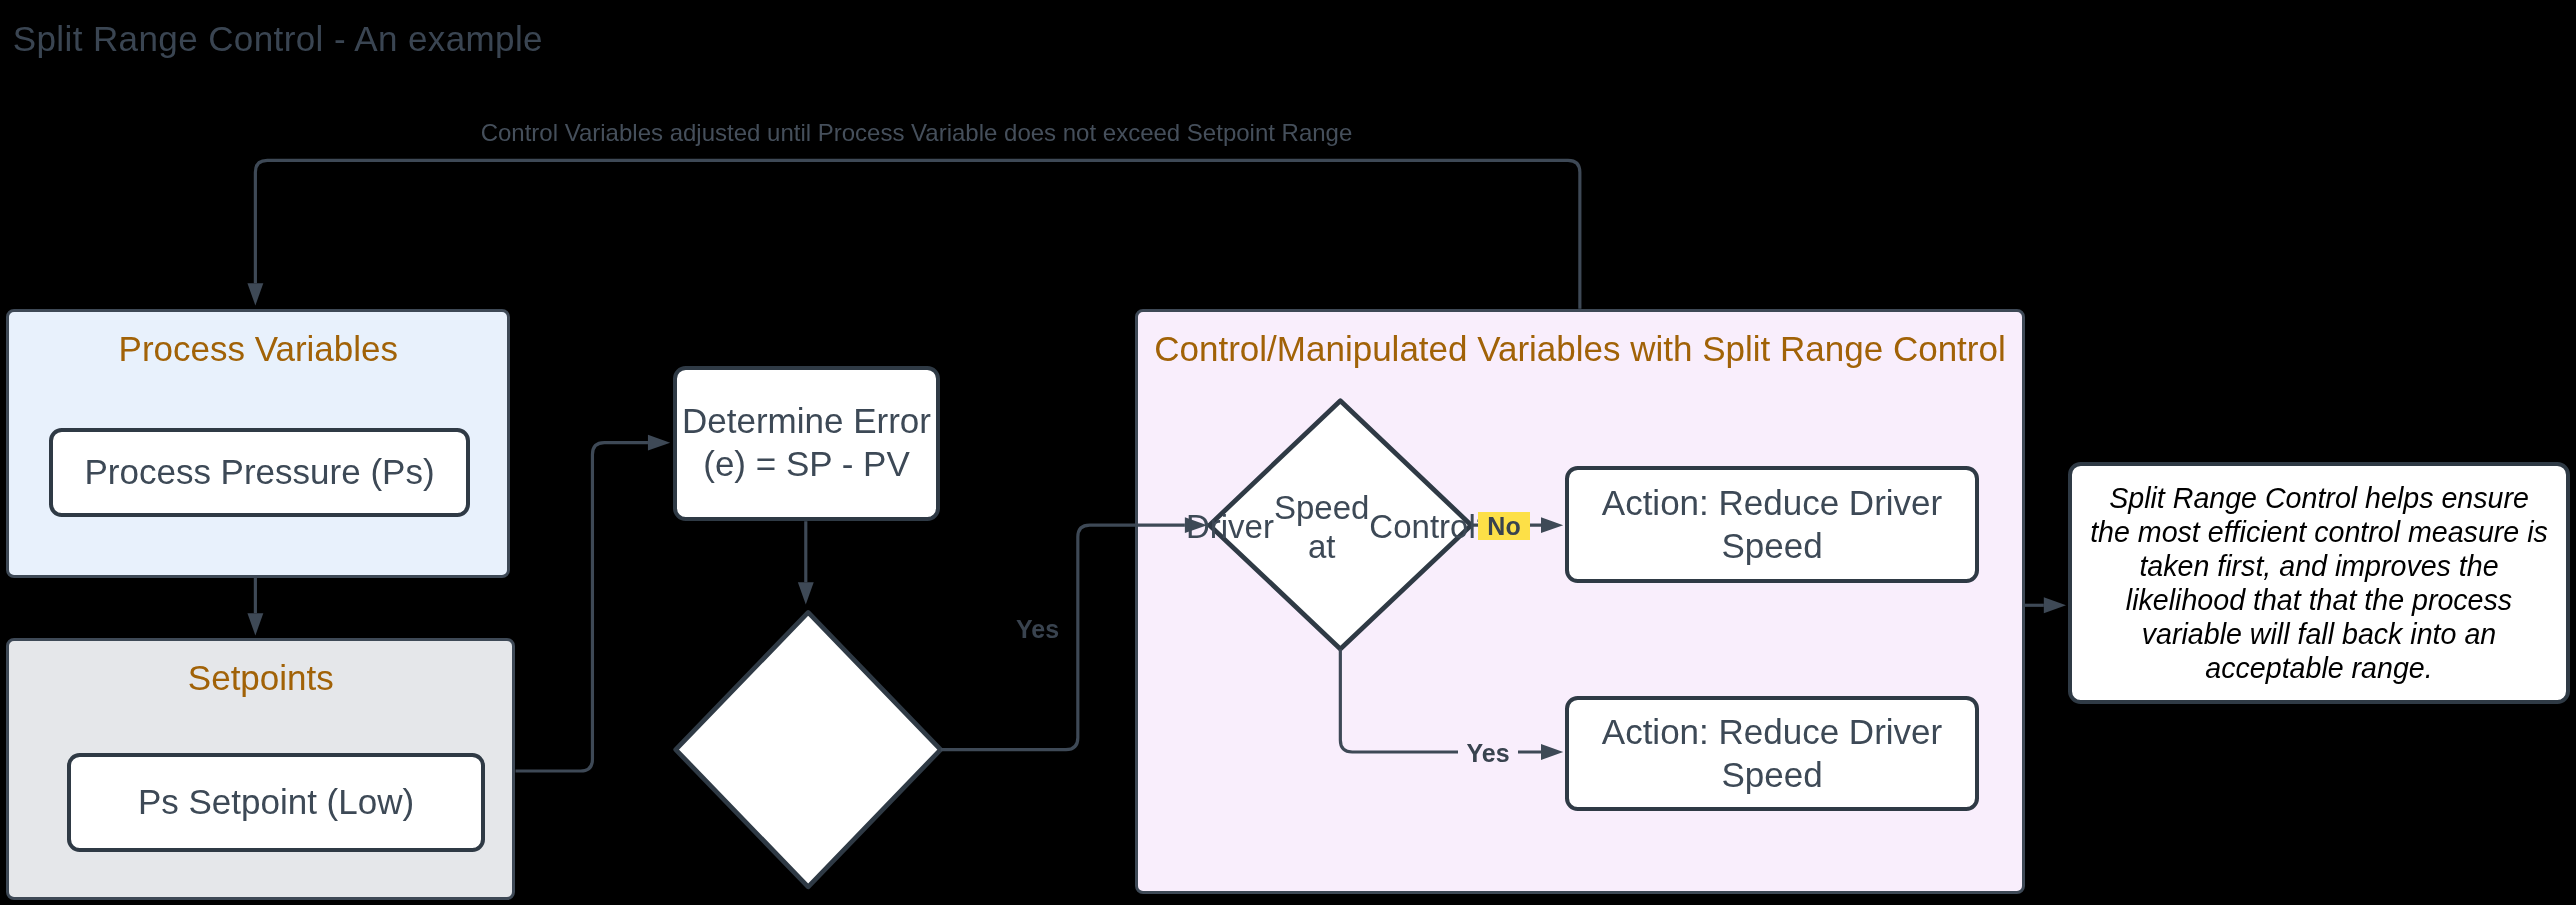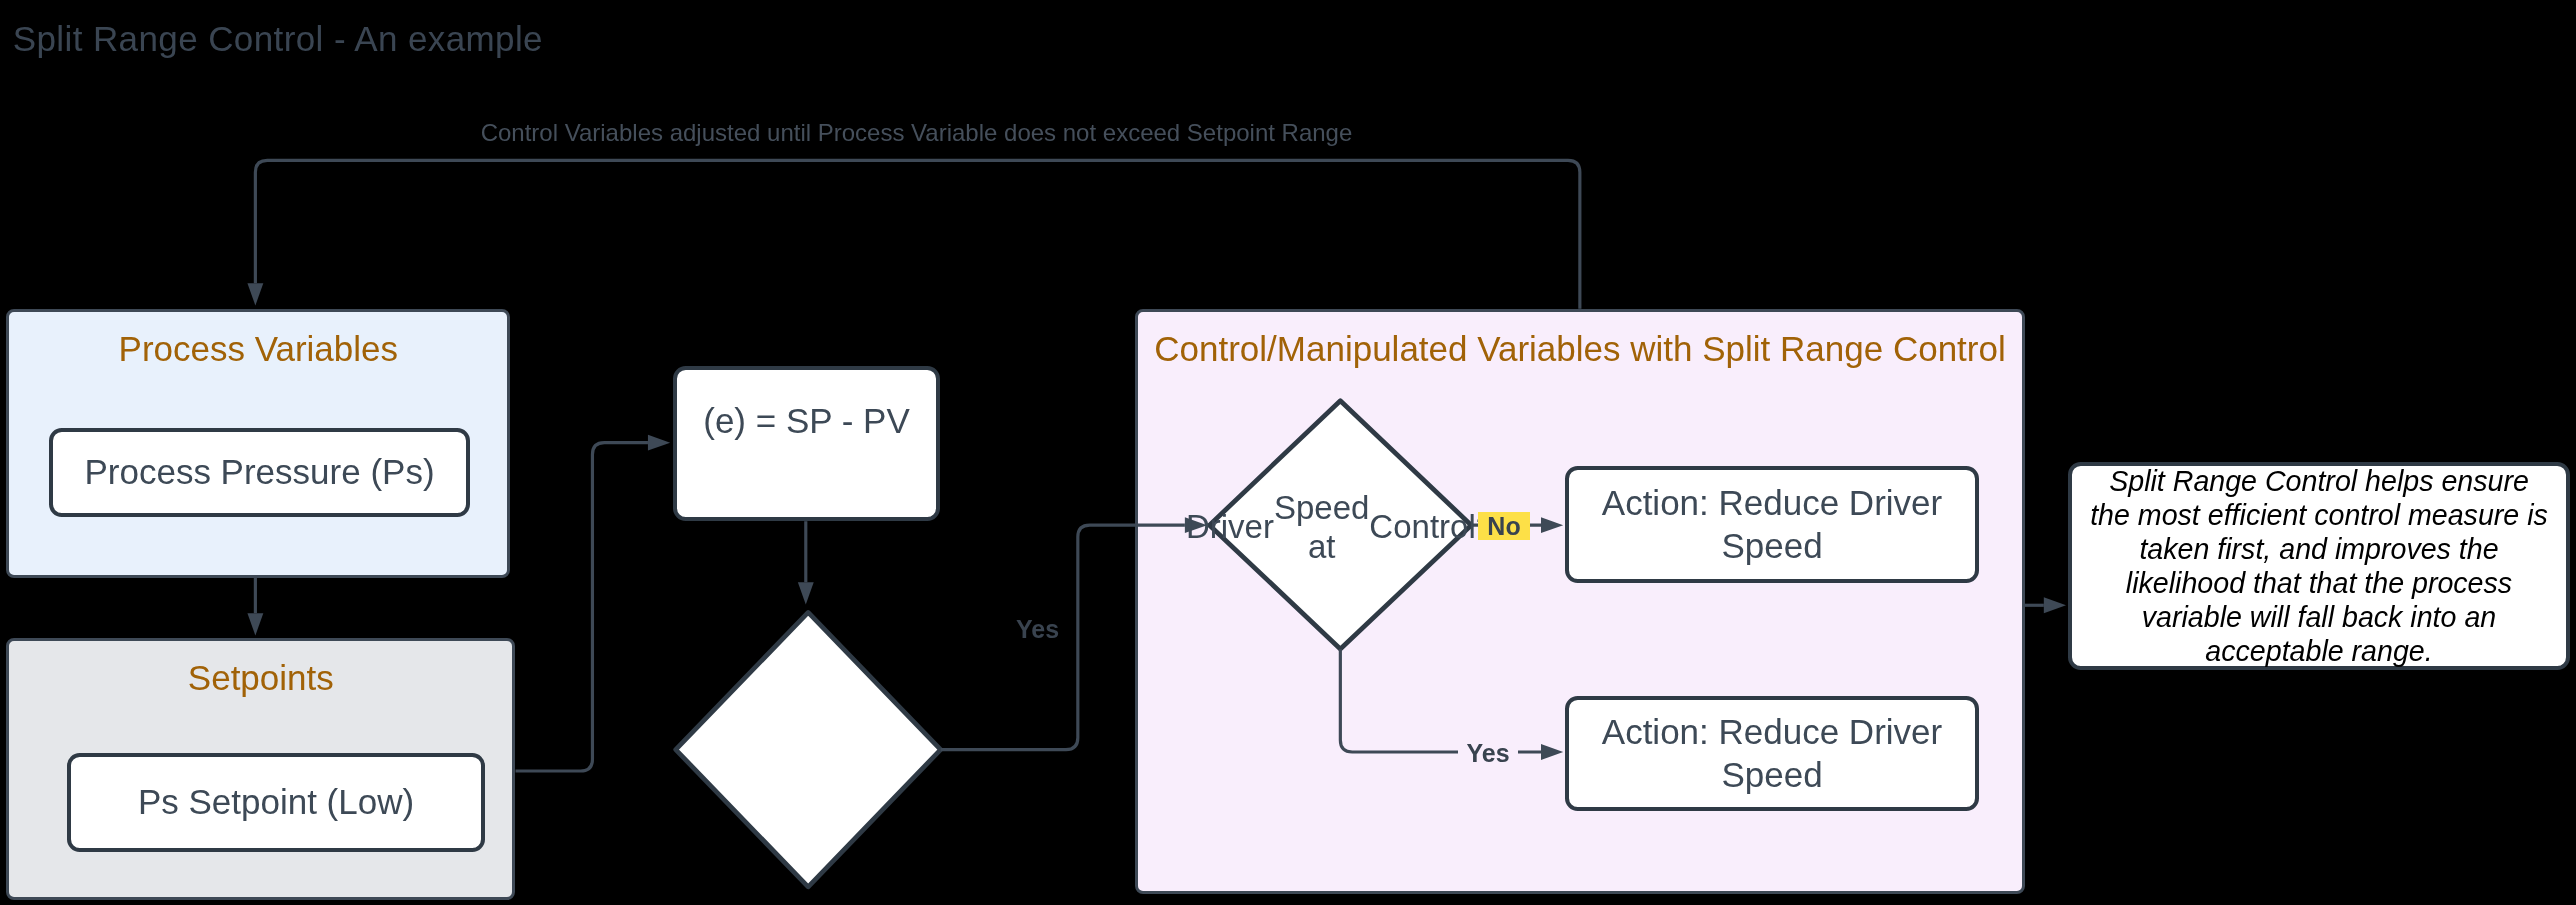--- a/index.html
+++ b/index.html
@@ -41,21 +41,21 @@
     display:flex;align-items:center;justify-content:center;flex-direction:column;
     font-size:35px;color:#3d4956;text-align:center;z-index:10;
     line-height:1.22;
   }
   .node-suction{left:49px;top:428px;width:421px;height:89px;}
   .node-pssp{left:67px;top:753px;width:418px;height:99px;}
   .node-de{left:673px;top:366px;width:267px;height:155px;justify-content:flex-start;padding-top:30px;}
   .node-action1{left:1565px;top:466px;width:414px;height:117px;}
   .node-action2{left:1565px;top:696px;width:414px;height:115px;}
   .node-note{
-    left:2068px;top:462px;width:502px;height:208px;
+    left:2068px;top:462px;width:502px;height:242px;
     font-size:28.6px;line-height:34px;font-style:italic;color:#000000;
     padding:11px 17.4px;border-radius:12.7px;
   }
 
   
   .diamond-text{
     display:flex;flex-direction:row;align-items:center;justify-content:center;
     font-size:33px;color:#3d4956;text-align:center;line-height:1.18;z-index:10;
   }
   .dt-e{left:715px;top:710px;width:190px;height:79px;font-size:35px;}
@@ -129,20 +129,21 @@
 
   <div class="abs node node-suction">
     <span>Process Pressure (Ps)</span>
   </div>
 
   <div class="abs node node-pssp">
     <span>Ps Setpoint (Low)</span>
   </div>
 
   <div class="abs node node-de">
+    <span>Determine Error</span>
     <span>(e) = SP - PV</span>
   </div>
 
   <div class="abs node node-action1">
     <span>Action: Reduce Driver Speed</span>
   </div>
 
   <div class="abs node node-action2">
     <span>Action: Reduce Driver Speed</span>
   </div>

